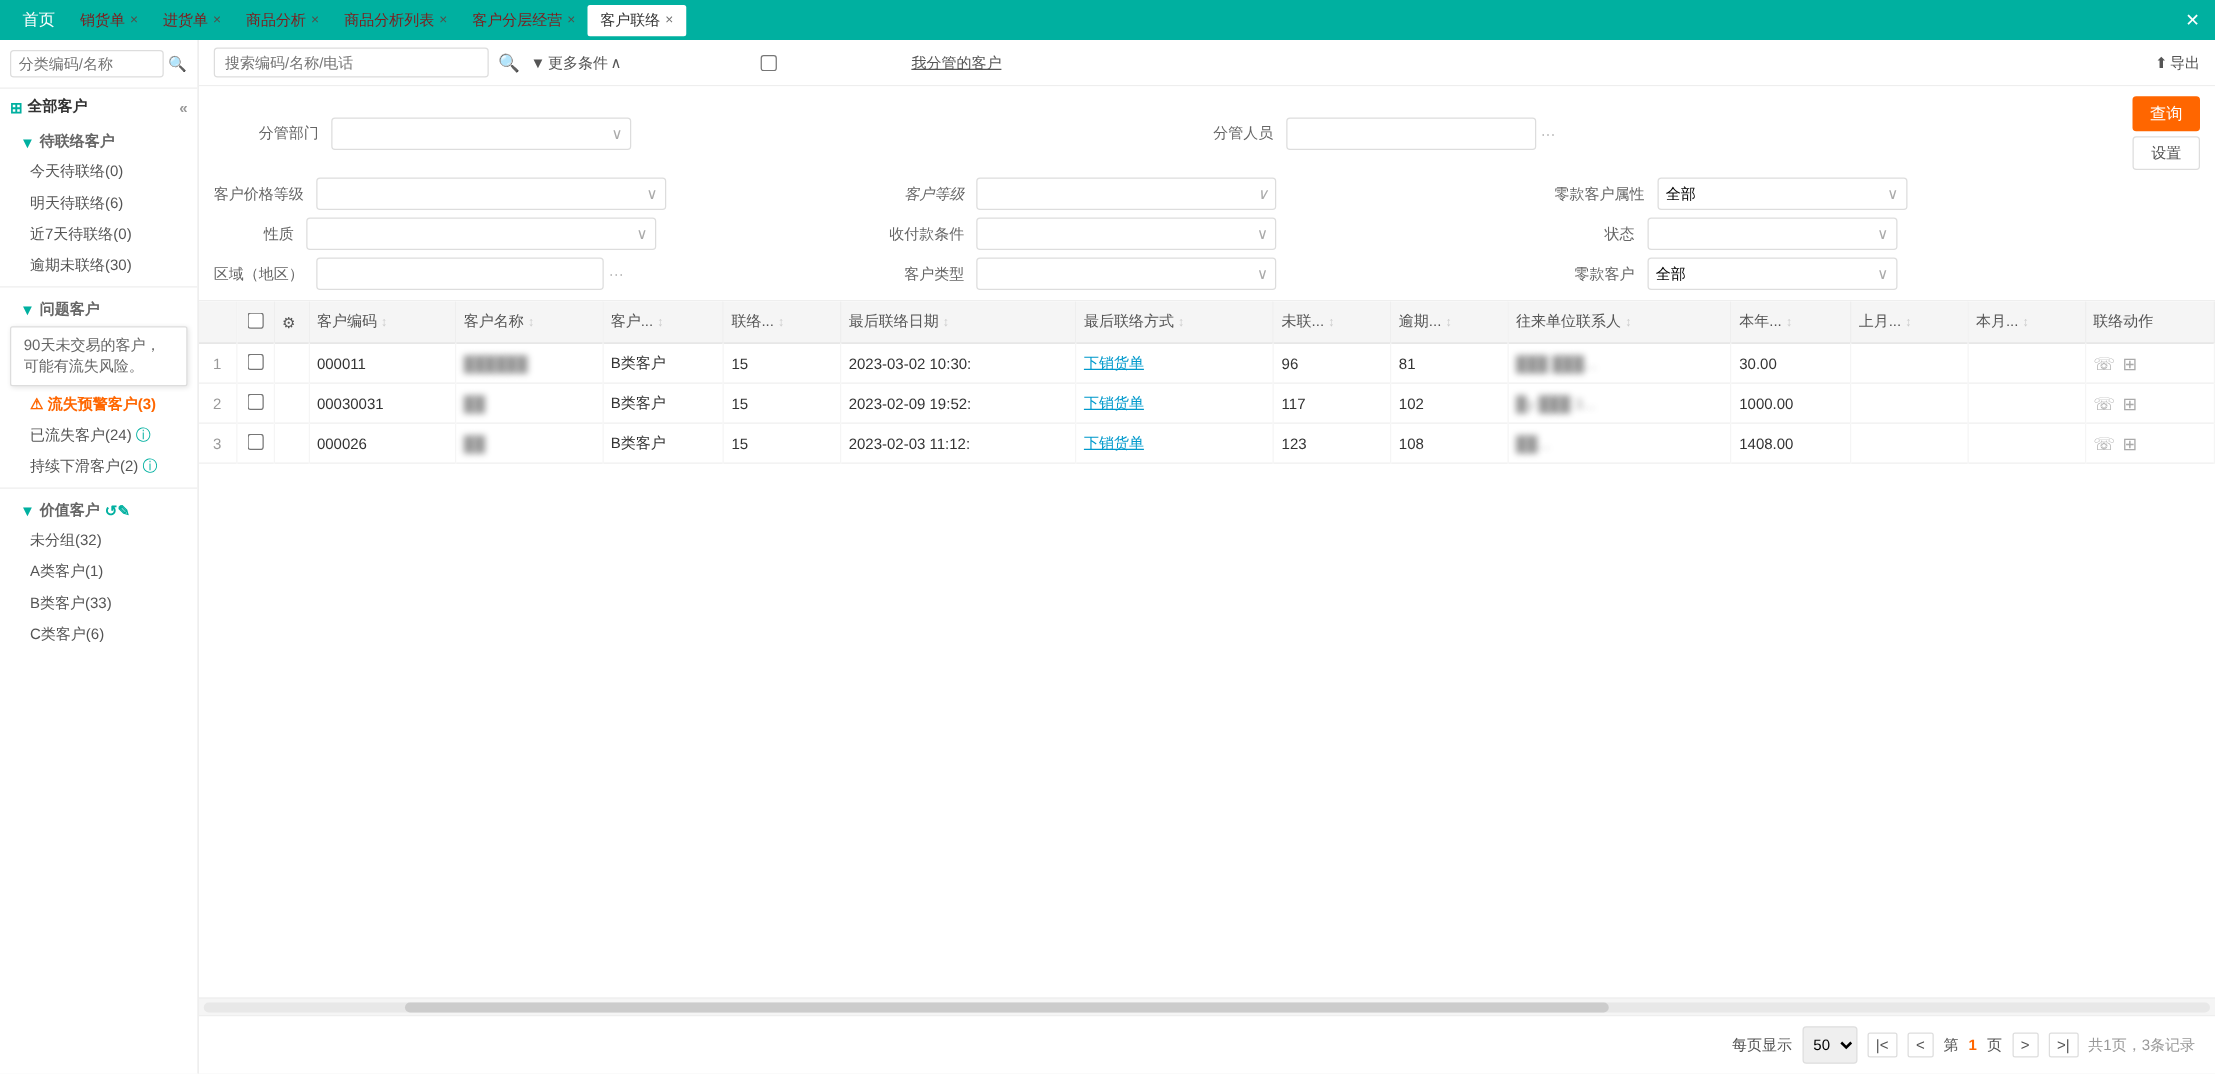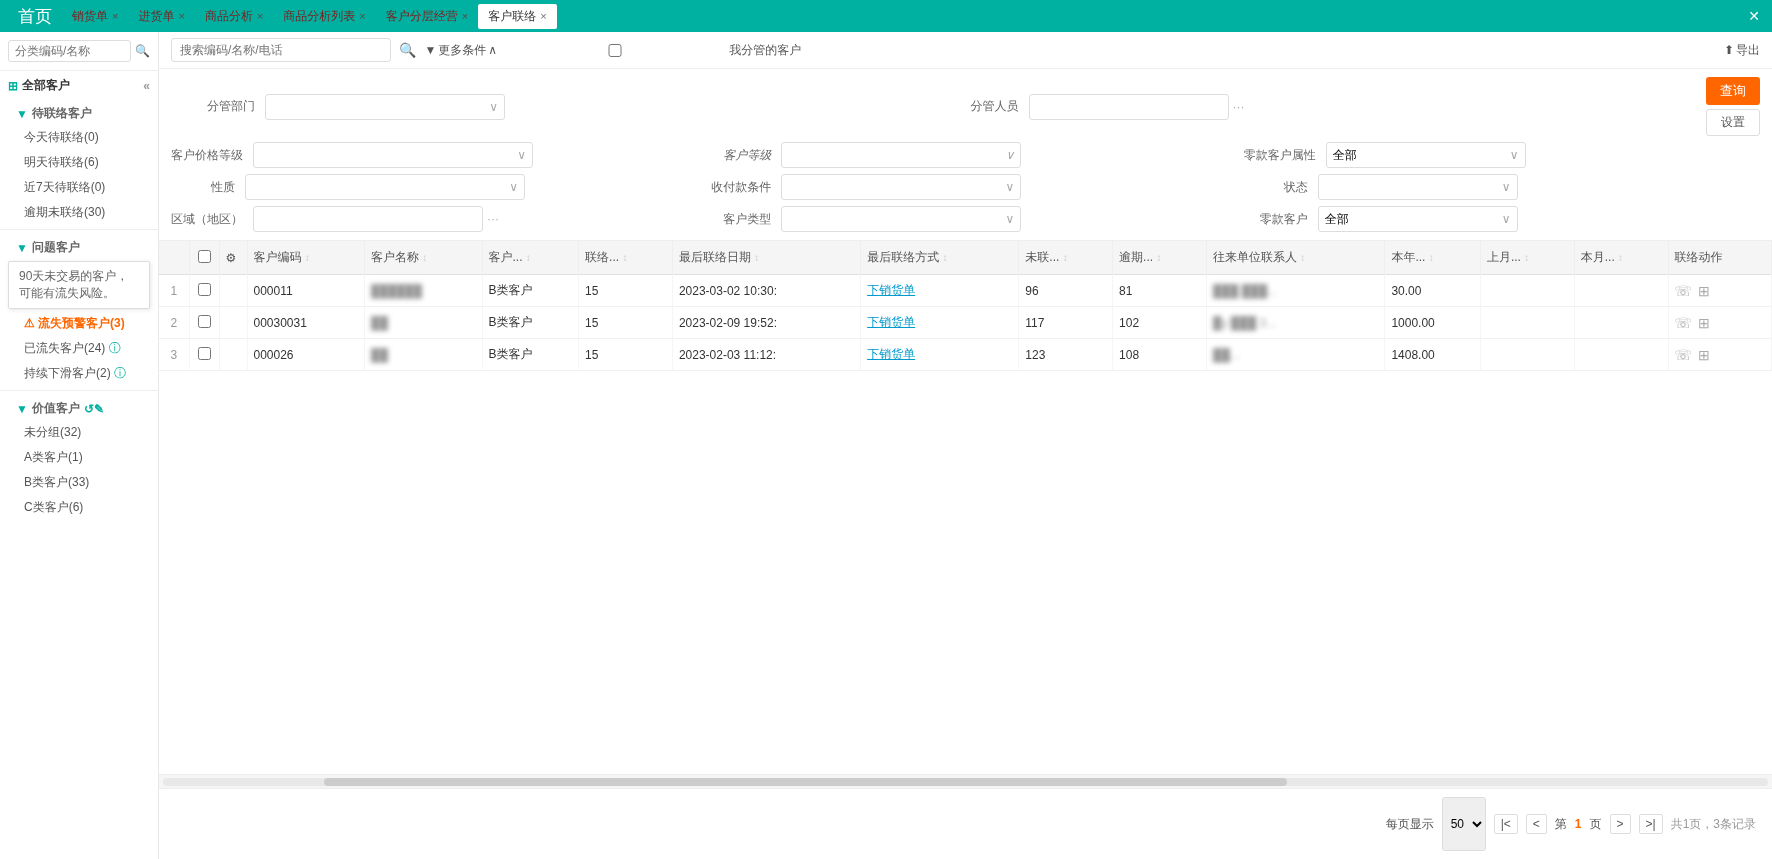--- a/index.html
+++ b/index.html
@@ -29,21 +29,21 @@
       color: #333;
     }
     .top-nav .tab .close-x {
       font-size: 11px;
       opacity: 0.7;
     }
     .top-nav .home-tab {
       padding: 4px 10px;
       color: white;
       cursor: pointer;
-      font-size: 17px;
+      font-size: 13px;
     }
     .top-nav-right {
       margin-left: auto;
       color: white;
       font-size: 14px;
       cursor: pointer;
       padding: 4px;
     }
 
     
@@ -165,20 +165,21 @@
       display: flex;
       align-items: center;
       gap: 2px;
     }
     .toolbar .my-customers {
       display: flex;
       align-items: center;
       gap: 4px;
       color: #555;
       cursor: pointer;
+      text-decoration: underline;
     }
     .toolbar .export-btn {
       margin-left: auto;
       color: #555;
       cursor: pointer;
       display: flex;
       align-items: center;
       gap: 2px;
     }
 
@@ -302,21 +303,21 @@
       justify-content: flex-end;
       padding: 8px 16px;
       background: white;
       border-top: 1px solid #eee;
       gap: 8px;
       color: #555;
     }
     .pagination select {
       border: 1px solid #ddd;
       border-radius: 3px;
-      padding: 18px 4px;
+      padding: 6px 4px;
     }
     .pagination .page-btn {
       border: 1px solid #ddd;
       background: white;
       padding: 2px 6px;
       cursor: pointer;
       border-radius: 2px;
       color: #555;
     }
     .pagination .page-num {

